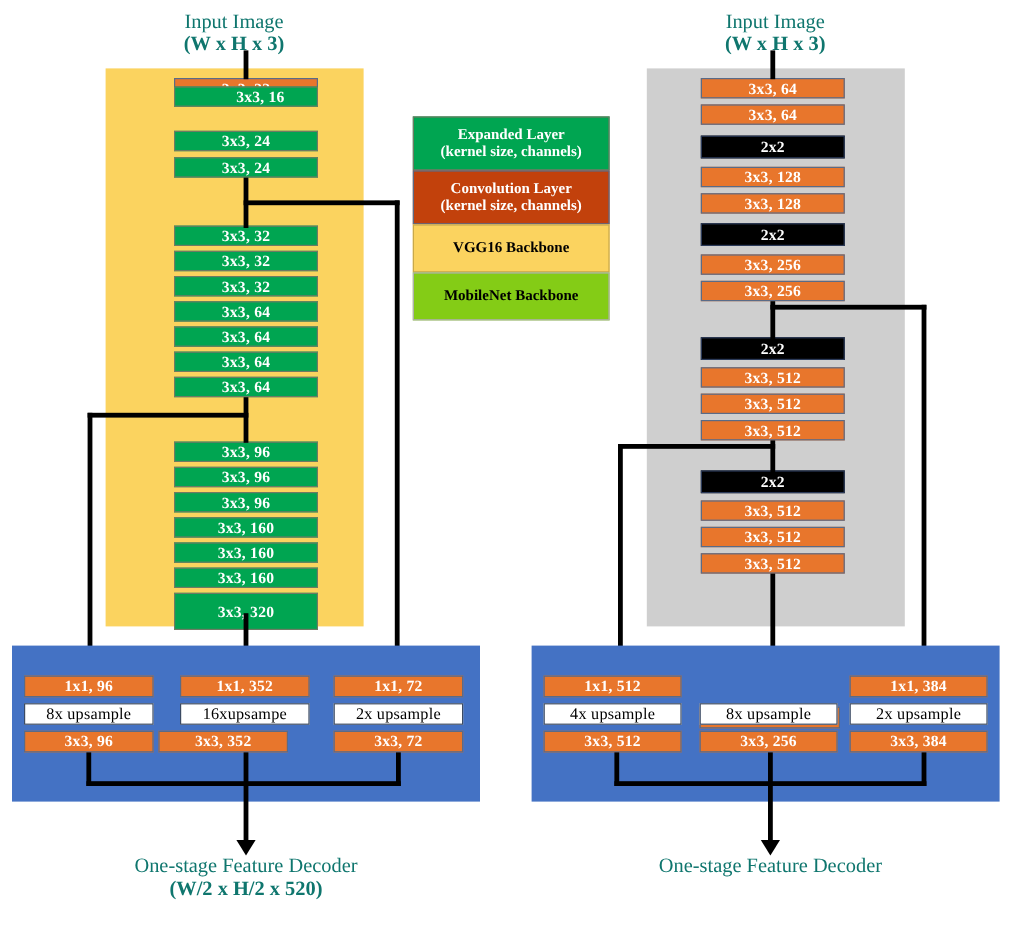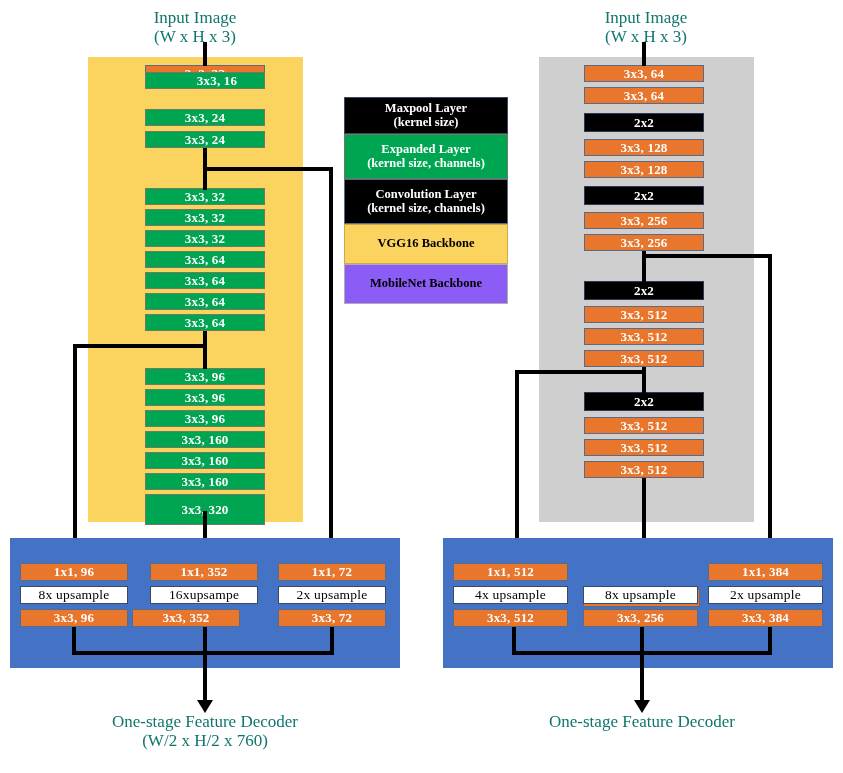--- a/index.html
+++ b/index.html
@@ -9,43 +9,43 @@
 
   
   .panel{position:absolute;}
   .panel-vgg{background:#FBD35F;}
   .panel-mobilenet{background:#CFCFCF;}
   .panel-decoder{background:#4472C4;}
 
   
   .caption{position:absolute;text-align:center;line-height:1.12;
            font-size:17px;font-family:"Liberation Serif", serif;color:#0f766e;}
-  .caption .l2{display:block;}
+  .caption .l2{display:block;font-weight:bold;}
 
   
   .box{position:absolute;box-sizing:border-box;display:flex;
        align-items:center;justify-content:center;
        font-family:"Liberation Serif", serif;font-weight:bold;
        font-size:13px;letter-spacing:.2px;white-space:nowrap;}
   .box-conv{background:#E8762C;border:1.6px solid #5A6B87;color:#fff;}
   .box-exp{background:#00A551;border:1.6px solid #6E7B63;color:#fff;}
   .box-pool{background:#000000;border:1.6px solid #2B3A59;color:#fff;}
   .box-up{background:#ffffff;border:1.6px solid #3B4A63;color:#000;font-weight:normal;font-size:13.5px;}
 
   
   .legend{position:absolute;left:344px;top:97px;width:164px;}
   .legend-row{box-sizing:border-box;display:flex;flex-direction:column;
               align-items:center;justify-content:center;text-align:center;
               font-family:"Liberation Serif", serif;font-weight:bold;
               font-size:12.5px;line-height:1.1;border:1px solid #3B4A63;}
   .lg-maxpool{background:#000;color:#fff;height:37px;}
   .lg-expanded{background:#00A551;color:#fff;height:45px;border-color:#6E7B63;}
-  .lg-conv{background:#000000;color:#fff;height:45px;border-color:#5A6B87;}
+  .lg-conv{background:#c2410c;color:#fff;height:45px;border-color:#5A6B87;}
   .lg-vgg{background:#FBD35F;color:#000;height:40px;border-color:#C9A94B;}
-  .lg-mobilenet{background:#8b5cf6;color:#000;height:40px;border-color:#AFAFAF;}
+  .lg-mobilenet{background:#84cc16;color:#000;height:40px;border-color:#AFAFAF;}
   .lg-feature{background:#4472C4;color:#fff;height:44px;border-color:#33549B;}
 
   
   .conn{position:absolute;background:#000;}
   .vline{width:4px;}
   .hline{height:4px;}
   .arrow{position:absolute;width:0;height:0;
          border-left:8px solid transparent;border-right:8px solid transparent;
          border-top:13px solid #000;}
 </style>
@@ -163,28 +163,24 @@
     </div>
 
   <div class="conn vline" style="left:72px;top:627px;height:28px;"></div>
   <div class="conn vline" style="left:330px;top:627px;height:28px;"></div>
   <div class="conn hline" style="left:72px;top:651px;width:262px;"></div>
   <div class="conn vline" style="left:203px;top:627px;height:76px;"></div>
   <div class="arrow" style="left:197px;top:700px;"></div>
 
   <div class="caption" style="left:85px;top:712px;width:240px;">
     <span>One-stage Feature Decoder</span>
-    <span class="l2">(W/2 x H/2 x 760)</span>
+    <span class="l2">(W/2 x H/2 x 520)</span>
   </div>
 
   <div class="legend">
-    <div class="legend-row lg-maxpool">
-      <span>Maxpool Layer</span>
-      <span>(kernel size)</span>
-    </div>
     <div class="legend-row lg-expanded">
       <span>Expanded Layer</span>
       <span>(kernel size, channels)</span>
     </div>
     <div class="legend-row lg-conv">
       <span>Convolution  Layer</span>
       <span>(kernel size, channels)</span>
     </div>
     <div class="legend-row lg-vgg">
       <span>VGG16 Backbone</span>

